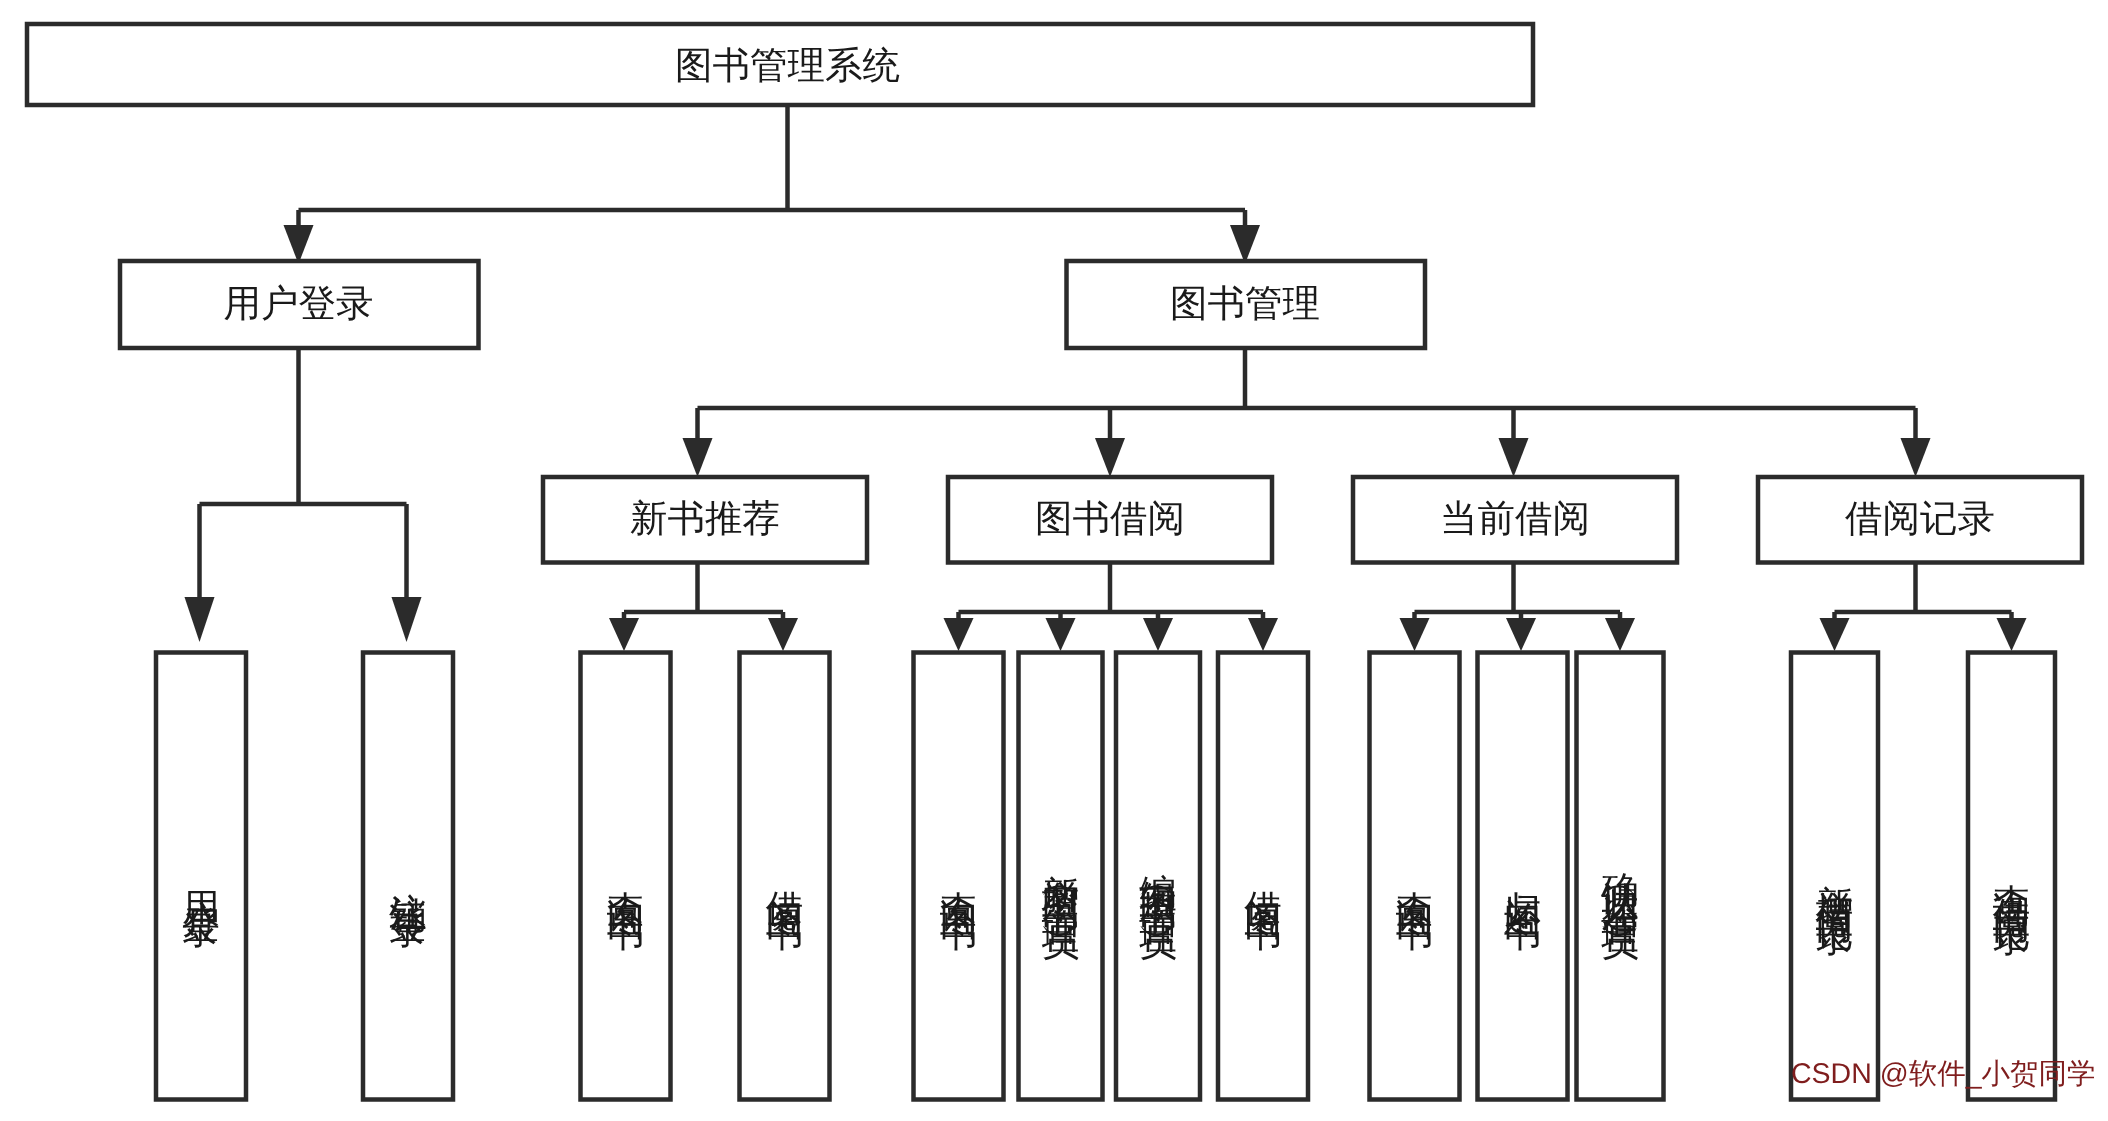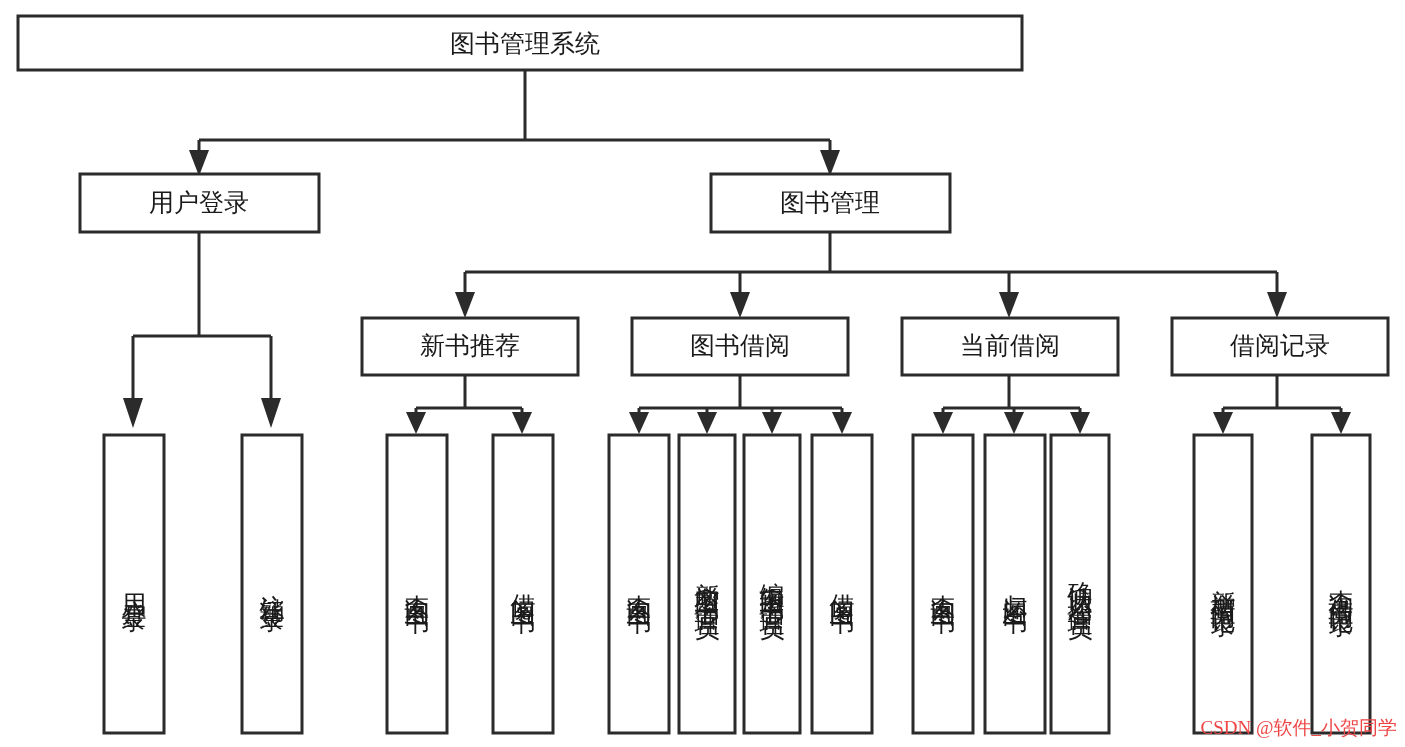--- a/index.html
+++ b/index.html
@@ -52,24 +52,24 @@
     stroke: #2b2b2b;
     stroke-width: 3;
     fill: none;
   }
   .arrow-head {
     fill: #2b2b2b;
   }
   .watermark {
     position: absolute;
     right: 8px;
-    bottom: 6px;
+    bottom: 18px;
     font-size: 19px;
-    color: #ef4444;
-    font-family: Liberation Serif, serif;
+    color: #7f1d1d;
+    font-family: Liberation Sans, sans-serif;
     white-space: nowrap;
     pointer-events: none;
   }
 </style>
 </head>
 <body>
 
 <svg id="diagram" viewBox="0 0 1405 747" xmlns="http://www.w3.org/2000/svg">
 
   <defs>

